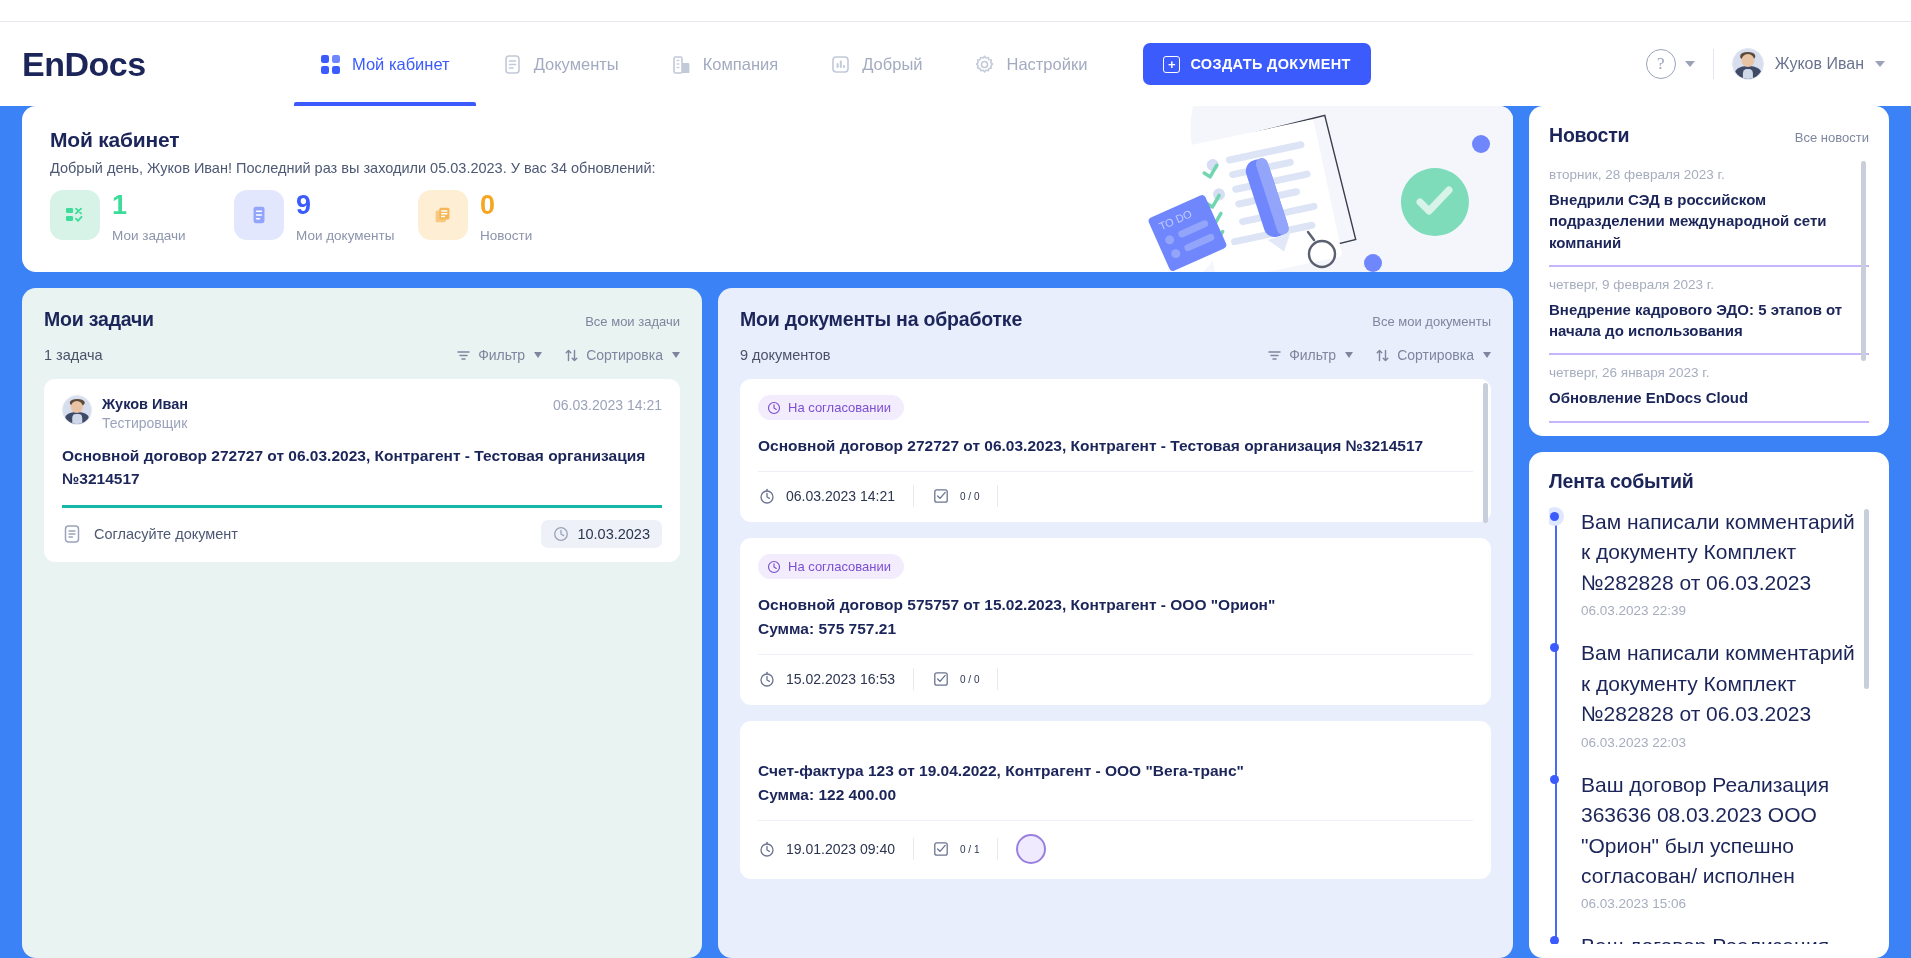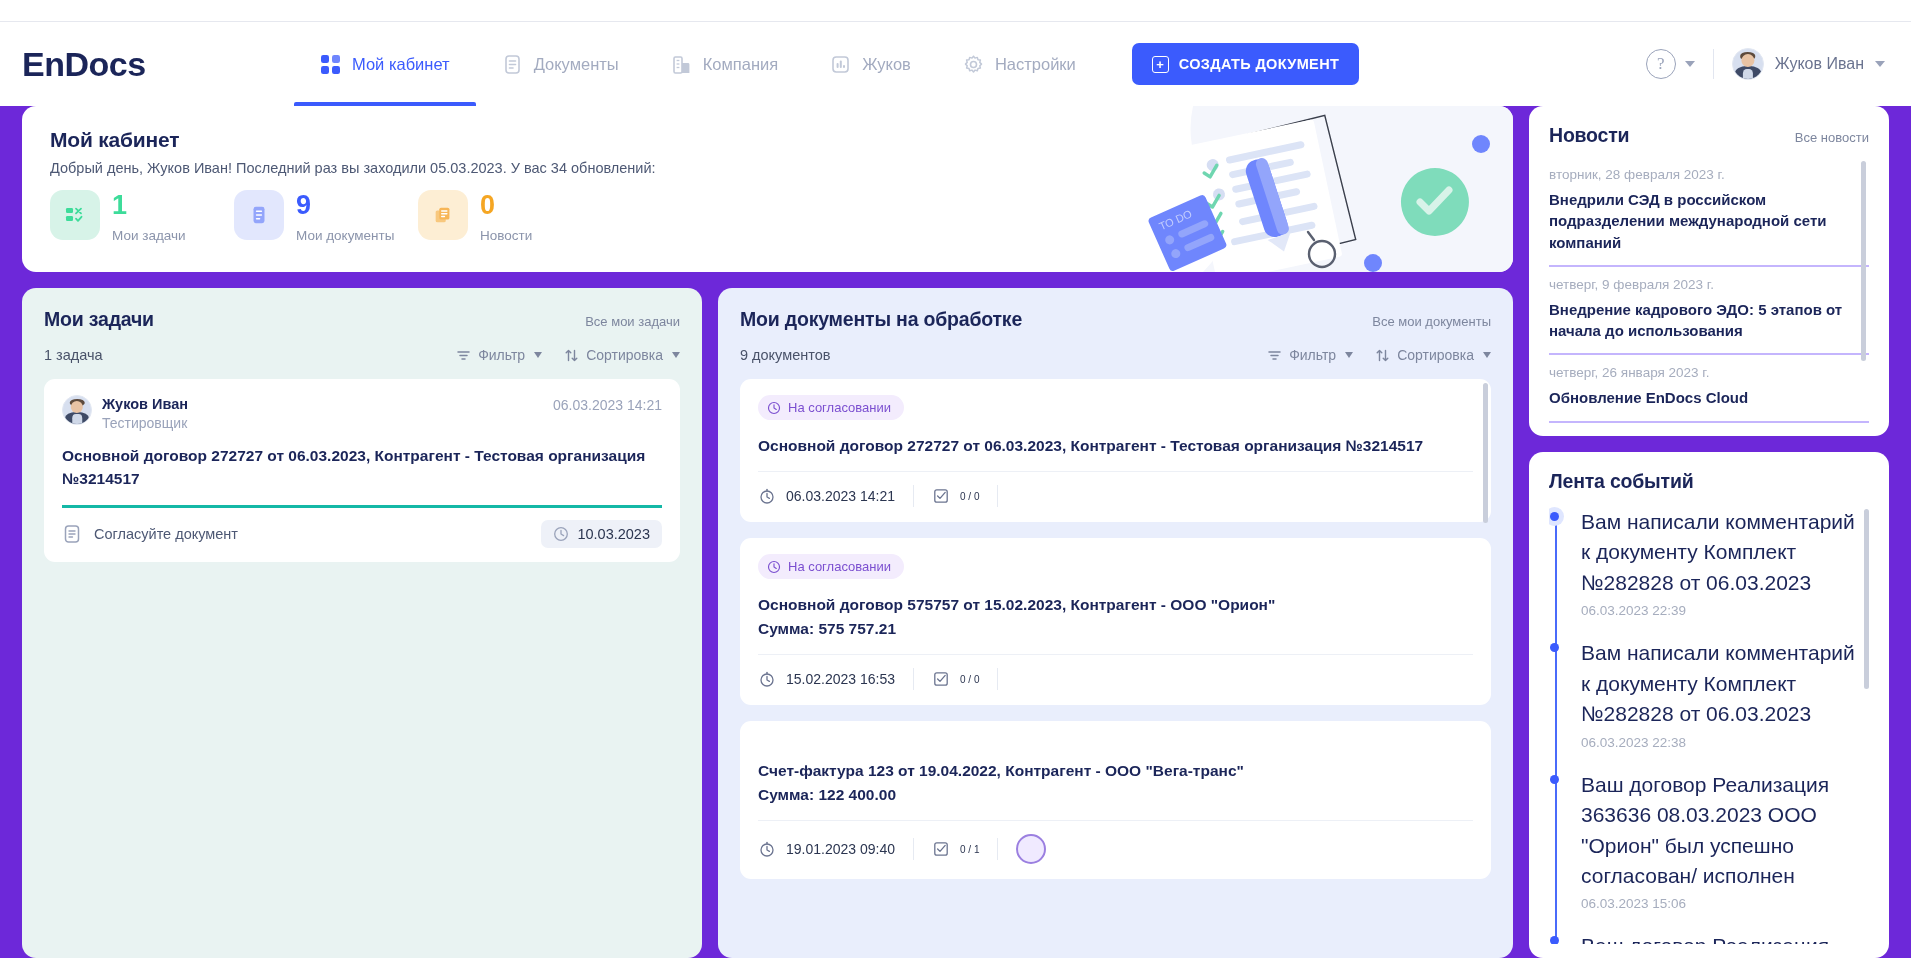--- a/index.html
+++ b/index.html
@@ -3,21 +3,21 @@
 <meta charset="utf-8">
 <title>EnDocs — Мой кабинет</title>
 <style>
   * { box-sizing: border-box; margin: 0; padding: 0; }
   html, body {
     width: 1911px; height: 958px;
     font-family: "Liberation Sans", "DejaVu Sans", sans-serif;
     background: #ffffff;
     overflow: hidden;
   }
-  .app { width: 1911px; height: 958px; position: relative; background: #6d28d9; }
+  .app { width: 1911px; height: 958px; position: relative; background: #3b82f6; }
 
   
   .top-strip {
     height: 22px; background: #ffffff; border-bottom: 1px solid #e6e8ef;
   }
 
   
   .header {
     height: 84px; background: #ffffff;
     display: flex; align-items: center; padding: 0 26px 0 22px;
@@ -267,21 +267,21 @@
 
       <div class="nav-item">
         <span class="nav-ico">
           <svg viewBox="0 0 21 21" width="21" height="21">
             <rect x="3" y="3" width="15" height="15" rx="3.2" fill="none" stroke="#c2c9d8" stroke-width="1.6"></rect>
             <rect x="6.6" y="9" width="2" height="5" rx="0.9" fill="#c2c9d8"></rect>
             <rect x="9.8" y="6.5" width="2" height="7.5" rx="0.9" fill="#c2c9d8"></rect>
             <rect x="13" y="11" width="2" height="3" rx="0.9" fill="#c2c9d8"></rect>
           </svg>
         </span>
-        <span>Жуков</span>
+        <span>Добрый</span>
       </div>
 
       <div class="nav-item">
         <span class="nav-ico">
           <svg viewBox="0 0 21 21" width="21" height="21">
             <circle cx="10.5" cy="10.5" r="3" fill="none" stroke="#c2c9d8" stroke-width="1.6"></circle>
             <path d="M10.5 2.2 l1.5 1.9 2.3-.7 .7 2.3 2.4 .4 -.6 2.3 1.7 1.7 -1.7 1.7 .6 2.3 -2.4 .4 -.7 2.3 -2.3-.7 -1.5 1.9 -1.5-1.9 -2.3 .7 -.7-2.3 -2.4-.4 .6-2.3 -1.7-1.7 1.7-1.7 -.6-2.3 2.4-.4 .7-2.3 2.3 .7 z" fill="none" stroke="#c2c9d8" stroke-width="1.5" stroke-linejoin="round"></path>
           </svg>
         </span>
         <span>Настройки</span>
@@ -645,21 +645,21 @@
 
           <div class="feed-item">
             <span class="feed-dot halo"></span>
             <div class="feed-text">Вам написали комментарий к документу Комплект №282828 от 06.03.2023</div>
             <div class="feed-time">06.03.2023 22:39</div>
           </div>
 
           <div class="feed-item">
             <span class="feed-dot"></span>
             <div class="feed-text">Вам написали комментарий к документу Комплект №282828 от 06.03.2023</div>
-            <div class="feed-time">06.03.2023 22:38</div>
+            <div class="feed-time">06.03.2023 22:03</div>
           </div>
 
           <div class="feed-item">
             <span class="feed-dot"></span>
             <div class="feed-text">Ваш договор Реализация 363636 08.03.2023 ООО "Орион" был успешно согласован/ исполнен</div>
             <div class="feed-time">06.03.2023 15:06</div>
           </div>
 
           <div class="feed-item">
             <span class="feed-dot"></span>

